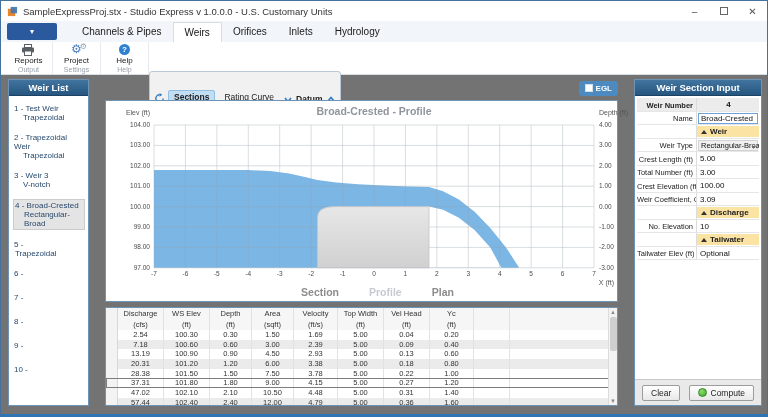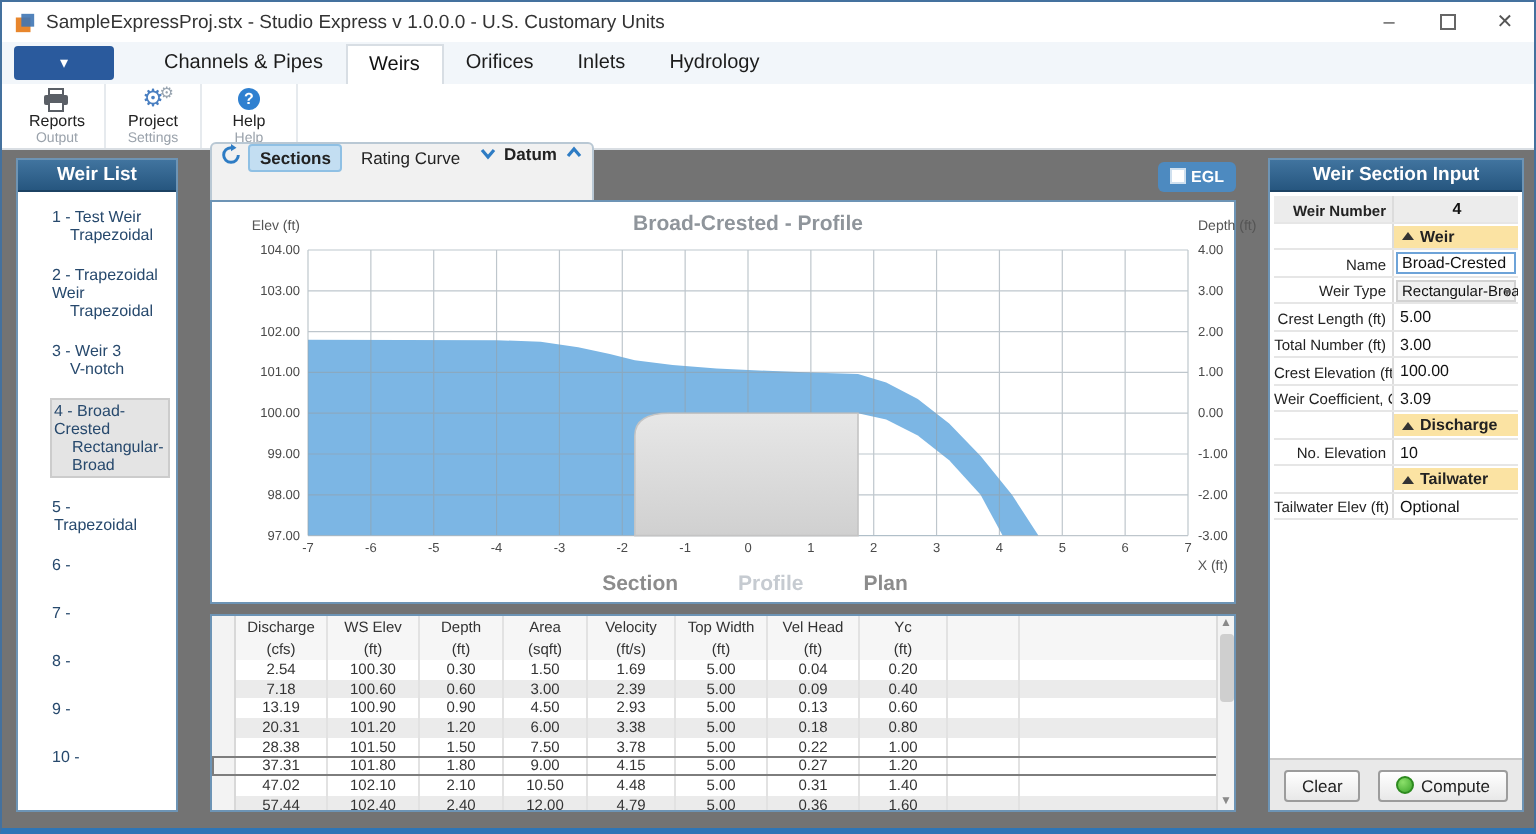--- a/index.html
+++ b/index.html
@@ -28,31 +28,31 @@
   .rgl{font-size:7px;color:#9aa2ab;margin-top:1px;}
   .help-circ{width:11px;height:11px;border-radius:50%;background:#2f80d0;color:#fff;font-size:8px;font-weight:bold;
              display:flex;align-items:center;justify-content:center;}
   .gear{font-size:12px;color:#4a7fc1;line-height:11px;}
   
   .workspace{flex:1;background:#737373;display:flex;padding:4px 5px 8px 7px;gap:16px;min-height:0;}
   .panel-hdr{height:16px;background:linear-gradient(#41749f,#26567f);color:#fff;font-size:9.5px;font-weight:bold;
              display:flex;align-items:center;justify-content:center;border-bottom:1px solid #1c4263;}
   
   .left-panel{width:81px;background:#fff;border:1px solid #6d94b5;display:flex;flex-direction:column;}
-  .wl-items{padding:7px 3px 0 16px;overflow:hidden;font-size:8px;color:#27496d;}
+  .wl-items{padding:7px 3px 0 4px;overflow:hidden;font-size:8px;color:#27496d;}
   .wl-item{margin-bottom:9px;padding:1px 1px;}
   .wl-item.single{margin-bottom:13px;}
   .wl-item.selected{background:#e4e4e4;border:1px solid #cccccc;}
   .wl-type{padding-left:9px;}
   .wl-type.noindent{padding-left:1px;}
   
   .center{flex:1;display:flex;flex-direction:column;min-width:0;}
   .center-toolbar{height:18px;display:flex;align-items:center;margin-bottom:3px;}
   .view-group{background:#f1f1f1;border:1px solid #b9c8d4;border-radius:3px;height:34px;
-              display:flex;align-items:flex-start;padding:0 4px;gap:3px;}
+              display:flex;align-items:flex-end;padding:0 4px;gap:3px;margin-left:44px;}
   .vg-btn{font-size:8.5px;color:#222;padding:1px 5px;border-radius:2px;font-weight:bold;}
   .vg-btn.sel{background:#c3def2;border:1px solid #8fc0e4;}
   .vg-plain{font-weight:normal;border:1px solid transparent;}
   .vg-lbl{font-size:8.5px;color:#222;font-weight:bold;}
   .egl{margin-left:auto;background:#4d8ac0;border-radius:3px;height:15px;display:flex;align-items:center;
        gap:3px;padding:0 6px;}
   .egl .cb{width:8px;height:8px;background:#fff;border:1px solid #cfe0ef;}
   .egl .lb{color:#fff;font-size:8px;font-weight:bold;}
   .chart-panel{height:202px;background:#fff;border:1px solid #6d94b5;position:relative;flex:0 0 auto;}
   .view-links{position:absolute;left:0;right:0;bottom:3px;display:flex;justify-content:center;gap:30px;
@@ -458,32 +458,32 @@
     </div>
 
     <div class="right-panel">
       <div class="panel-hdr">Weir Section Input</div>
       <div class="pgrid" id="pgrid">
           <div class="pg-row hdrrow">
             <div class="pg-lbl">Weir Number</div>
             <div class="pg-val">4</div>
           </div>
           <div class="pg-row">
+            <div class="pg-lbl">Name</div>
+            <div class="pg-val" style="padding: 1px 1px 0px;">
+              <div class="pg-input">Broad-Crested</div>
+            </div>
+          </div>
+          <div class="pg-row">
             <div class="pg-lbl"></div>
             <div class="pg-val" style="padding: 0px;">
               <div class="pg-section">
                 <div class="sec-marker"></div>
                 <span>Weir</span>
               </div>
-            </div>
-          </div>
-          <div class="pg-row">
-            <div class="pg-lbl">Name</div>
-            <div class="pg-val" style="padding: 1px 1px 0px;">
-              <div class="pg-input">Broad-Crested</div>
             </div>
           </div>
           <div class="pg-row">
             <div class="pg-lbl">Weir Type</div>
             <div class="pg-val" style="padding: 1px 1px 0px;">
               <div class="pg-drop">Rectangular-Broad<span class="da">▾</span></div>
             </div>
           </div>
           <div class="pg-row">
             <div class="pg-lbl">Crest Length (ft)</div>

